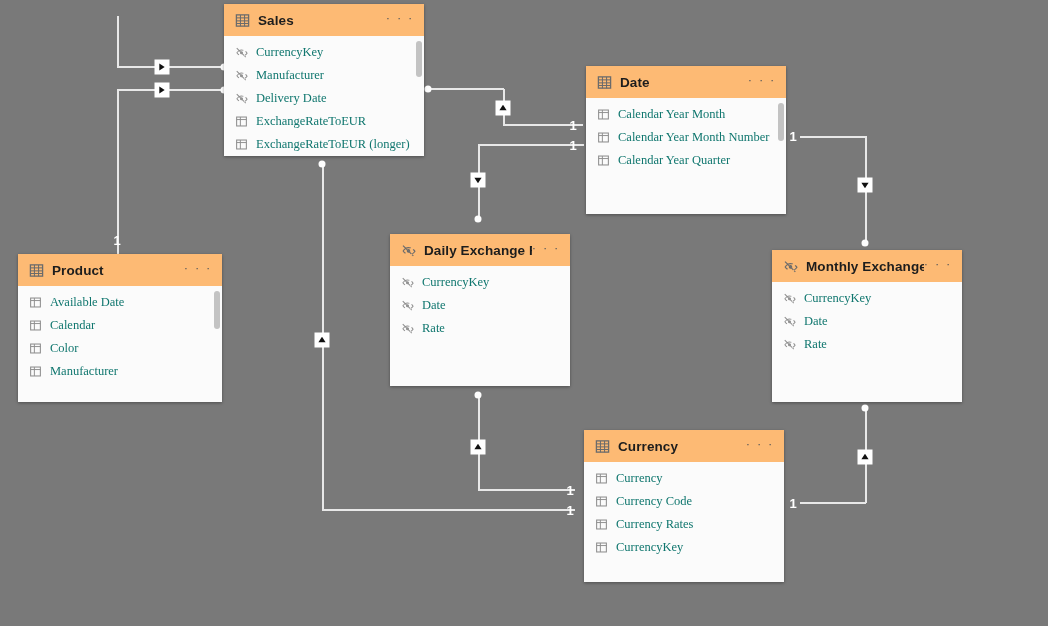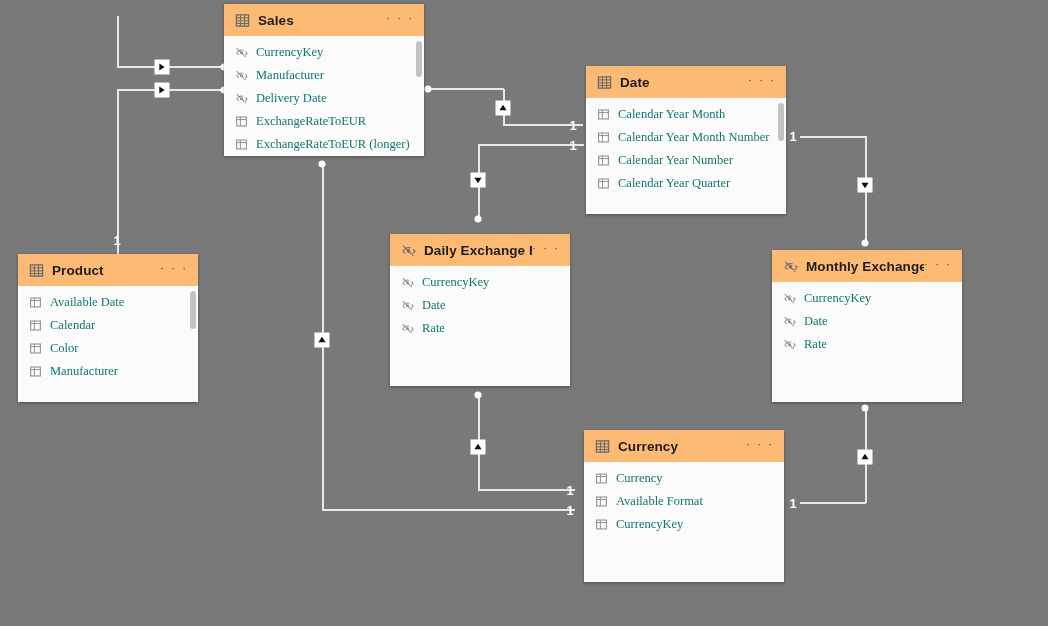--- a/index.html
+++ b/index.html
@@ -333,41 +333,28 @@
             <span style="display: flex;">
               <svg viewBox="0 0 16 16" width="13" height="13" class="ico">
                 <g>
                   <rect x="2" y="2.5" width="12" height="11" fill="none" stroke="#8f8f8f" stroke-width="1.3"></rect>
                   <line x1="2" x2="14" y1="5.6" y2="5.6" stroke="#8f8f8f" stroke-width="1.2"></line>
                   <line x1="6.6" x2="6.6" y1="2.5" y2="13.5" stroke="#8f8f8f" stroke-width="1.2"></line>
                   <rect x="7.8" y="6.8" width="5.2" height="5.6" fill="none"></rect>
                 </g>
               </svg>
             </span>
-            <span class="field-label">Calendar Year Number</span>
-          </div>
-          <div class="field-row">
-            <span style="display: flex;">
-              <svg viewBox="0 0 16 16" width="13" height="13" class="ico">
-                <g>
-                  <rect x="2" y="2.5" width="12" height="11" fill="none" stroke="#8f8f8f" stroke-width="1.3"></rect>
-                  <line x1="2" x2="14" y1="5.6" y2="5.6" stroke="#8f8f8f" stroke-width="1.2"></line>
-                  <line x1="6.6" x2="6.6" y1="2.5" y2="13.5" stroke="#8f8f8f" stroke-width="1.2"></line>
-                  <rect x="7.8" y="6.8" width="5.2" height="5.6" fill="none"></rect>
-                </g>
-              </svg>
-            </span>
             <span class="field-label">Calendar Year Quarter</span>
           </div>
           <div class="scroll-track">
             <div class="scroll-thumb" style="height: 38px; margin-top: 3px;"></div>
           </div>
         </div>
       </div>
-      <div class="table-card" style="left: 18px; top: 254px; width: 180px; height: 148px;">
+      <div class="table-card" style="left: 18px; top: 254px; width: 204px; height: 148px;">
         <div class="table-header">
           <span style="display: flex;">
             <svg viewBox="0 0 16 16" width="15" height="15" class="ico ico-hdr">
               <g>
                 <rect x="1.5" y="2" width="13" height="12" fill="none" stroke="#6b6b6b" stroke-width="1.4"></rect>
                 <line x1="1.5" x2="14.5" y1="5.2" y2="5.2" stroke="#6b6b6b" stroke-width="1.1"></line>
                 <line x1="1.5" x2="14.5" y1="8.4" y2="8.4" stroke="#6b6b6b" stroke-width="1.1"></line>
                 <line x1="1.5" x2="14.5" y1="11.2" y2="11.2" stroke="#6b6b6b" stroke-width="1.1"></line>
                 <line y1="2" y2="14" x1="5.8" x2="5.8" stroke="#6b6b6b" stroke-width="1.1"></line>
                 <line y1="2" y2="14" x1="10.2" x2="10.2" stroke="#6b6b6b" stroke-width="1.1"></line>
@@ -544,21 +531,34 @@
             <span style="display: flex;">
               <svg viewBox="0 0 16 16" width="13" height="13" class="ico">
                 <g>
                   <rect x="2" y="2.5" width="12" height="11" fill="none" stroke="#8f8f8f" stroke-width="1.3"></rect>
                   <line x1="2" x2="14" y1="5.6" y2="5.6" stroke="#8f8f8f" stroke-width="1.2"></line>
                   <line x1="6.6" x2="6.6" y1="2.5" y2="13.5" stroke="#8f8f8f" stroke-width="1.2"></line>
                   <rect x="7.8" y="6.8" width="5.2" height="5.6" fill="none"></rect>
                 </g>
               </svg>
             </span>
-            <span class="field-label">Available Format</span>
+            <span class="field-label">Currency Code</span>
+          </div>
+          <div class="field-row">
+            <span style="display: flex;">
+              <svg viewBox="0 0 16 16" width="13" height="13" class="ico">
+                <g>
+                  <rect x="2" y="2.5" width="12" height="11" fill="none" stroke="#8f8f8f" stroke-width="1.3"></rect>
+                  <line x1="2" x2="14" y1="5.6" y2="5.6" stroke="#8f8f8f" stroke-width="1.2"></line>
+                  <line x1="6.6" x2="6.6" y1="2.5" y2="13.5" stroke="#8f8f8f" stroke-width="1.2"></line>
+                  <rect x="7.8" y="6.8" width="5.2" height="5.6" fill="none"></rect>
+                </g>
+              </svg>
+            </span>
+            <span class="field-label">Currency Rates</span>
           </div>
           <div class="field-row">
             <span style="display: flex;">
               <svg viewBox="0 0 16 16" width="13" height="13" class="ico">
                 <g>
                   <rect x="2" y="2.5" width="12" height="11" fill="none" stroke="#8f8f8f" stroke-width="1.3"></rect>
                   <line x1="2" x2="14" y1="5.6" y2="5.6" stroke="#8f8f8f" stroke-width="1.2"></line>
                   <line x1="6.6" x2="6.6" y1="2.5" y2="13.5" stroke="#8f8f8f" stroke-width="1.2"></line>
                   <rect x="7.8" y="6.8" width="5.2" height="5.6" fill="none"></rect>
                 </g>

